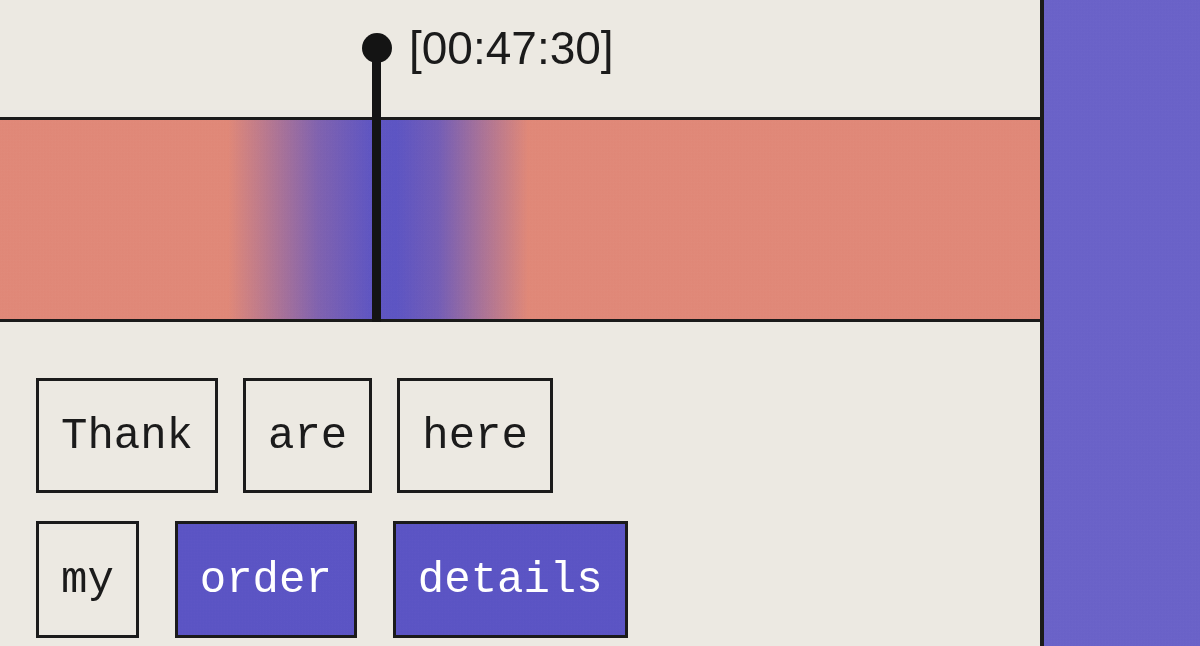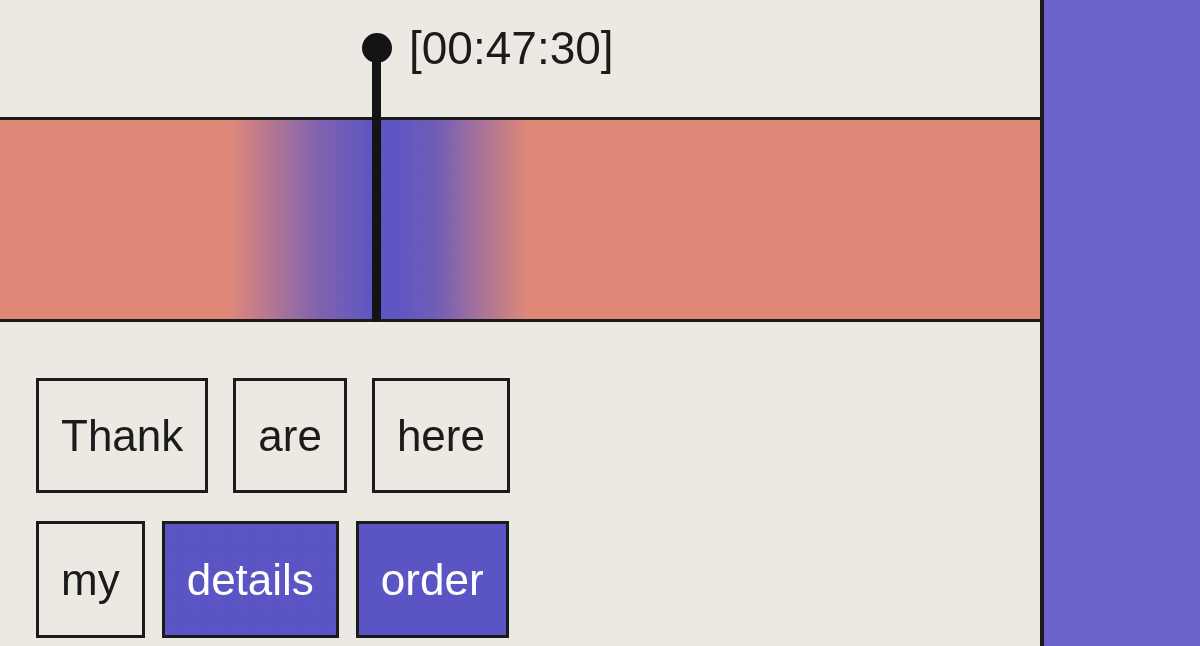--- a/index.html
+++ b/index.html
@@ -105,21 +105,21 @@
     text-align: right;
   }
 
   
   .chip-row {
     position: absolute;
     display: flex;
     align-items: flex-start;
   }
   #chip-row-1 { left: 36px; top: 378px; gap: 25px; }
-  #chip-row-2 { left: 36px; top: 521px; gap: 17px; }
+  #chip-row-2 { left: 36px; top: 521px; gap: 36px; }
 
   .chip {
     box-sizing: border-box;
     border: 3px solid #1b1b1b;
     background: #ece9e2;
     color: #1b1b1b;
     display: flex;
     align-items: center;
     justify-content: center;
     font-size: 44px;
@@ -132,20 +132,21 @@
   #chip-row-2 .chip { height: 117px; }
 
   .chip.highlight {
     background: #5b54c4;
     color: #ffffff;
     border-color: #1b1b1b;
   }
   .chip .chip-text {
     position: relative;
     z-index: 2;
+    font-family: Liberation Mono, monospace;
   }
 
   
   #right-panel {
     position: absolute;
     left: 1040px;
     top: 0;
     width: 160px;
     height: 646px;
     background: #6a62c8;
@@ -180,22 +181,22 @@
     <div class="chip">
       <span class="chip-text">here</span>
     </div>
   </div>
 
   <div id="chip-row-2" class="chip-row">
     <div class="chip">
       <span class="chip-text">my</span>
     </div>
     <div class="chip highlight grain">
+      <span class="chip-text">order</span>
+    </div>
+    <div class="chip highlight grain">
       <span class="chip-text">details</span>
     </div>
-    <div class="chip highlight grain">
-      <span class="chip-text">order</span>
-    </div>
   </div>
 
   <div id="right-panel" class="grain"></div>
 
 </div>
 
 </body></html>

